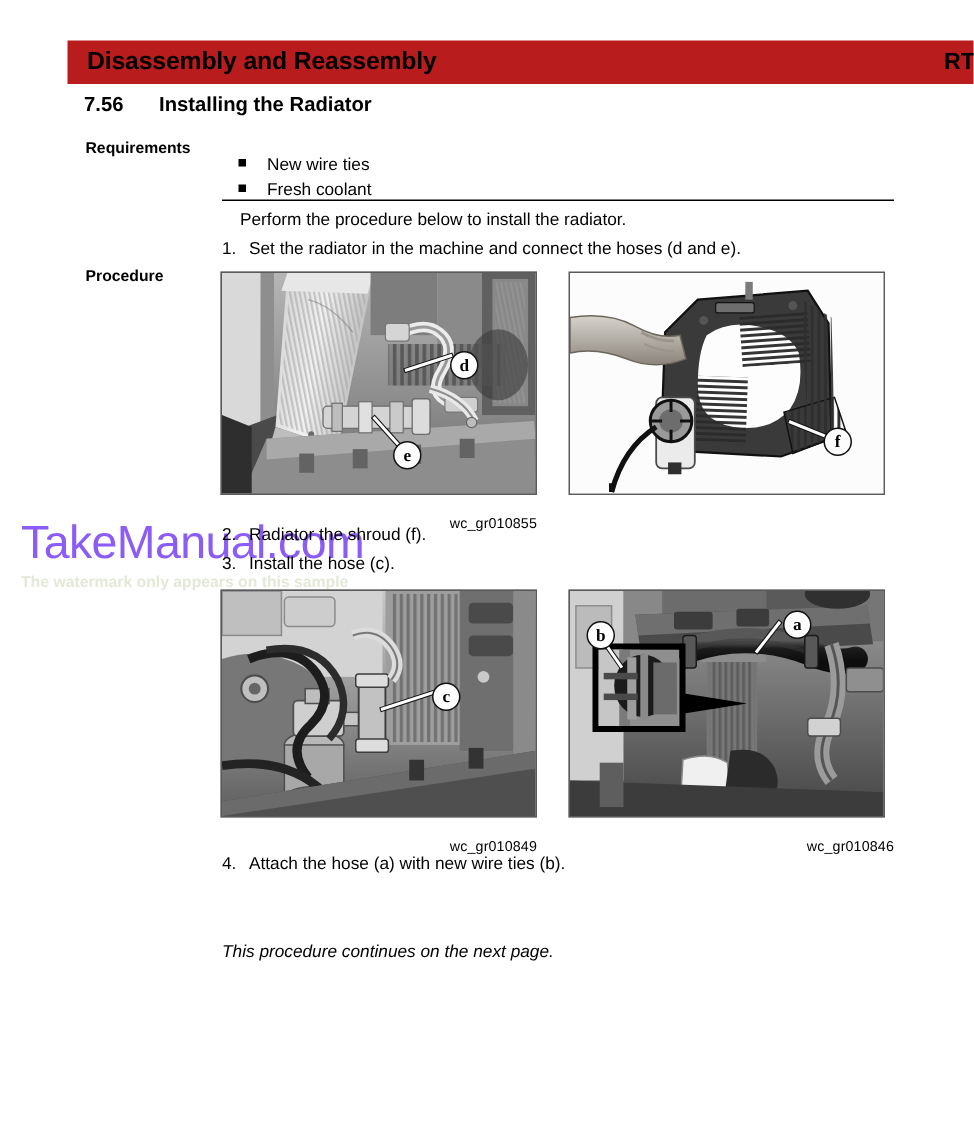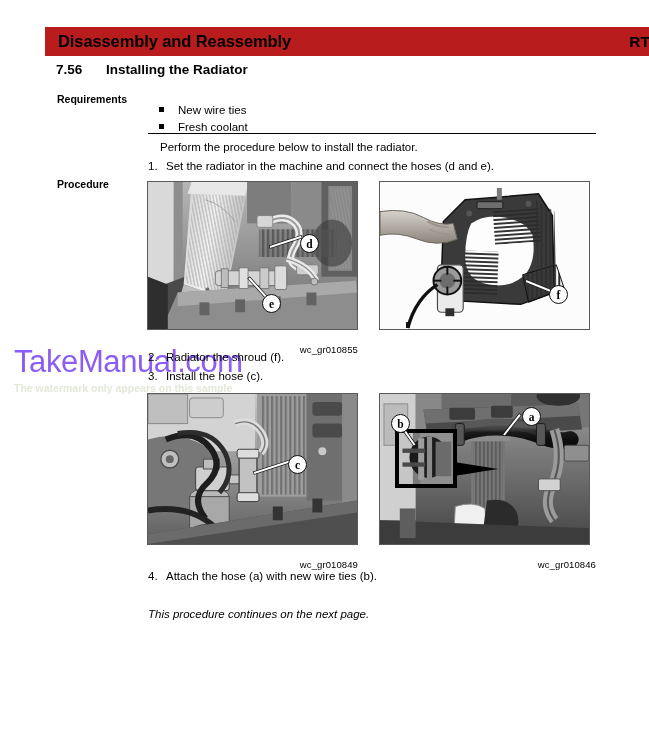--- a/index.html
+++ b/index.html
@@ -161,21 +161,21 @@
     flex: 0 0 auto;
   }
   #step-1 { top: 160px; }
   #step-2 { top: 351px; }
   #step-3 { top: 370px; }
   #step-4 { top: 570px; }
 
   #continues-note {
     position: absolute;
     left: 148px;
-    top: 608px;
+    top: 629px;
     font-size: 11.5px;
     font-style: italic;
   }
 
   
   .figure {
     position: absolute;
   }
   .figure .photo {
     position: relative;

